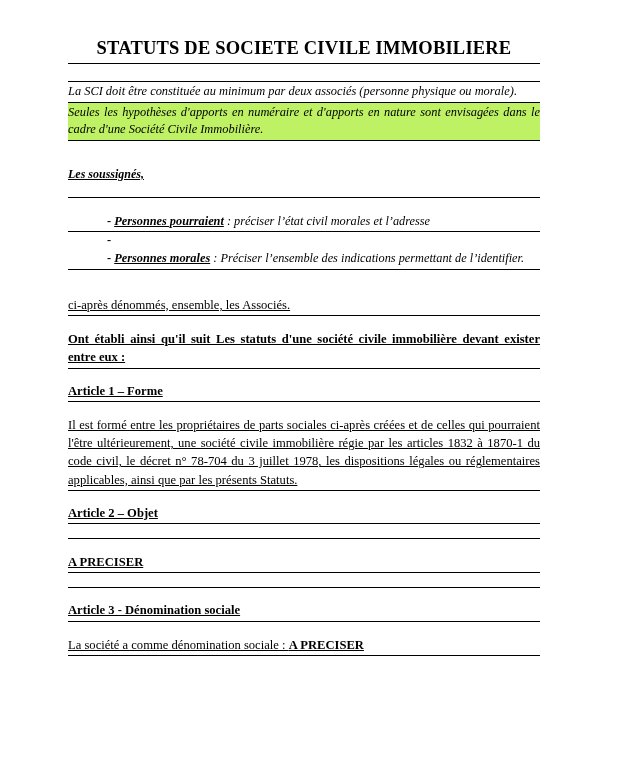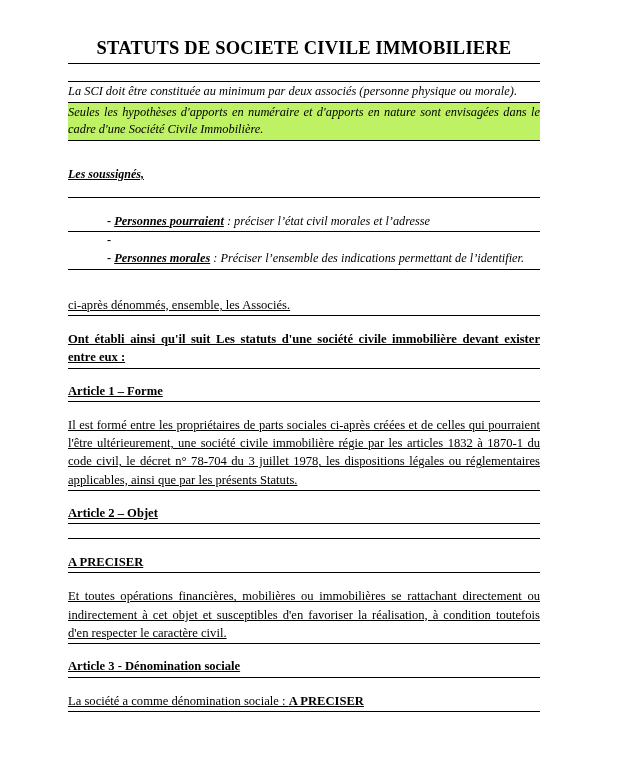--- a/index.html
+++ b/index.html
@@ -188,21 +188,20 @@
     <div class="art-head">
       <span class="u">Article 2 – Objet</span>
     </div>
     <div class="sep"></div>
     <div class="gap-md"></div>
     <div class="sep"></div>
     <div class="gap-md"></div>
     <div class="para bold">A PRECISER</div>
     <div class="sep"></div>
     <div class="gap-md"></div>
-    <div class="para">Et toutes opérations financières, mobilières ou immobilières se rattachant directement ou indirectement à cet objet et susceptibles d'en favoriser la réalisation, à condition toutefois d'en respecter le caractère civil.</div>
     <div class="sep"></div>
 
     <div class="gap-md"></div>
     <div class="art-head">
       <span class="u">Article 3 - Dénomination sociale</span>
     </div>
     <div class="sep"></div>
     <div class="gap-md"></div>
     <div class="para"><span>La société a comme dénomination sociale : </span><span class="strong">A PRECISER</span></div>
     <div class="sep"></div>

